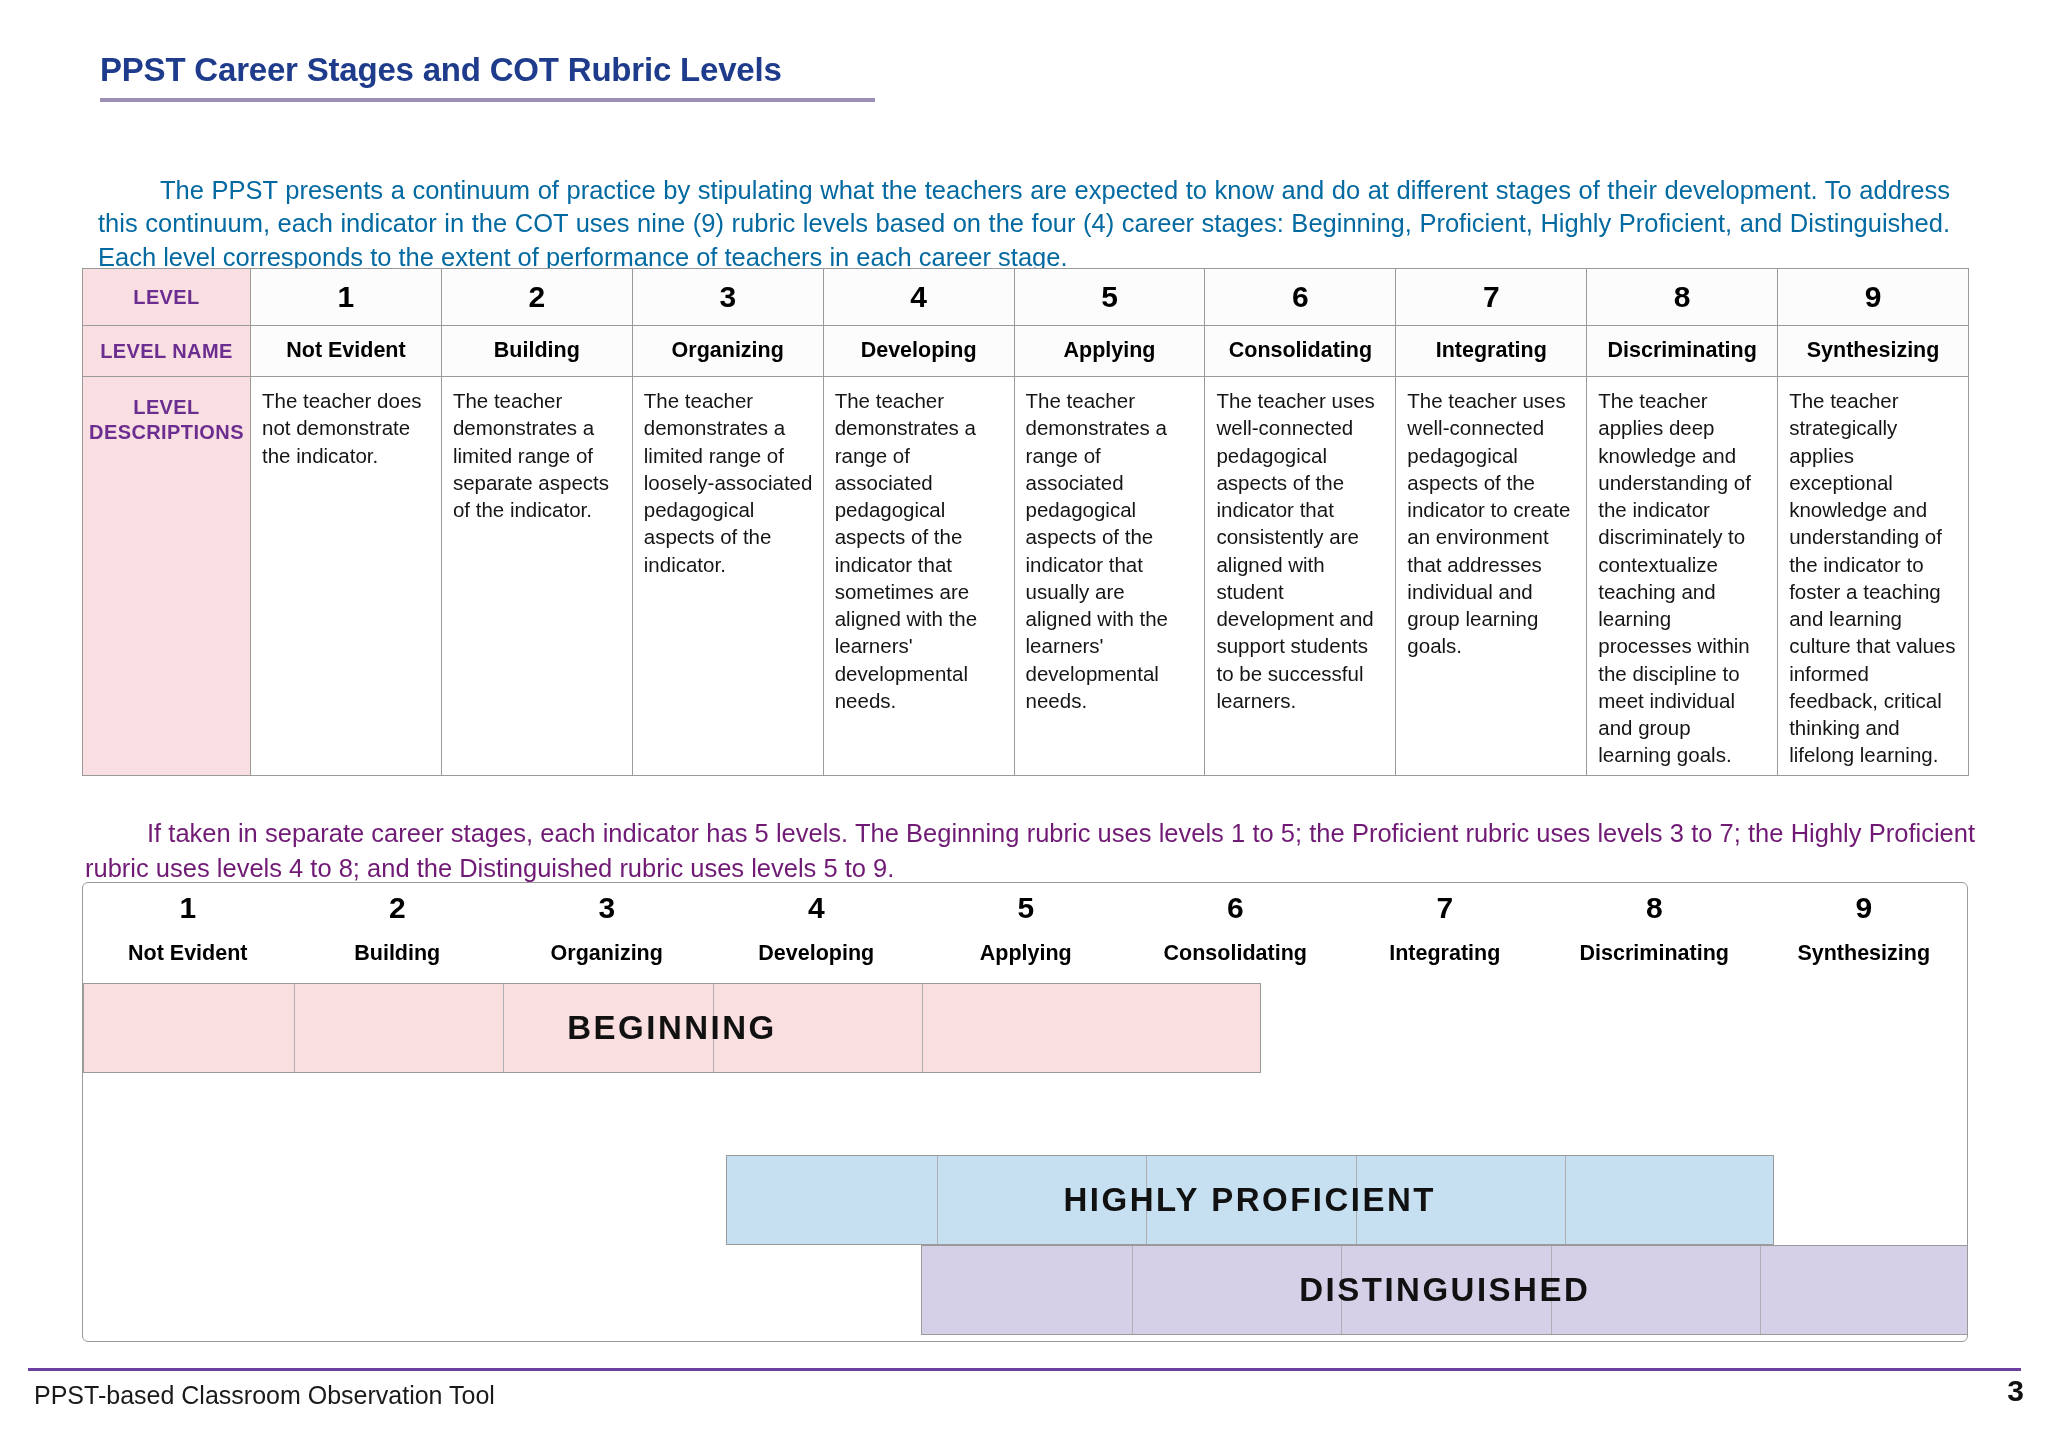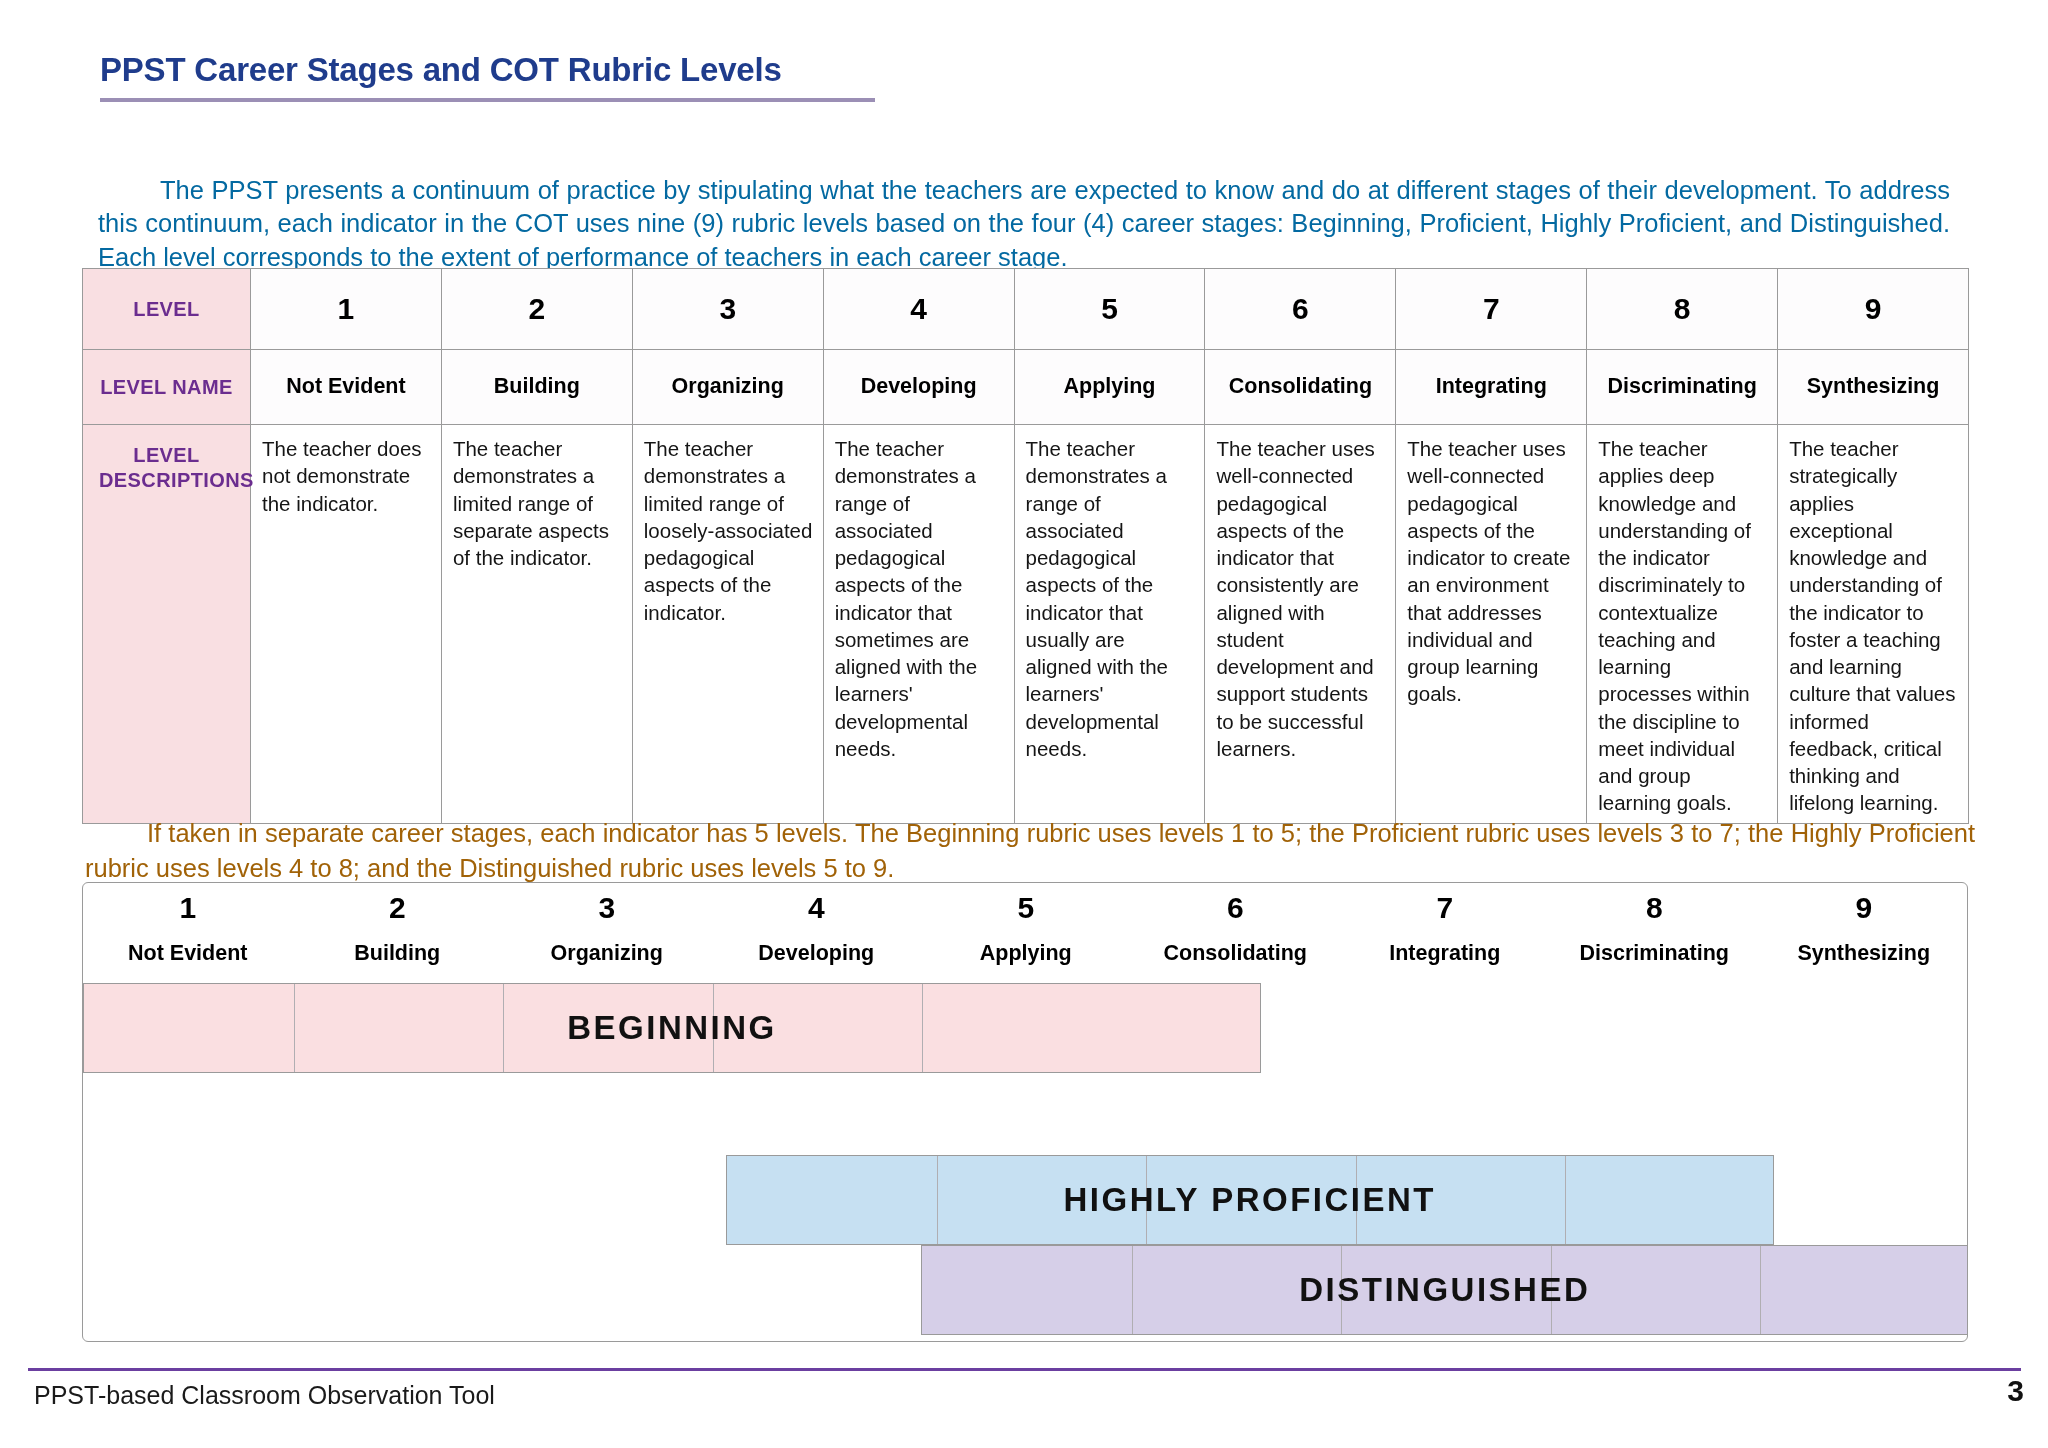--- a/index.html
+++ b/index.html
@@ -63,21 +63,21 @@
     position: absolute;
     left: 82px;
     top: 268px;
     width: 1886px;
     border-collapse: collapse;
     table-layout: fixed;
   }
   .rubric-table td, .rubric-table th {
     border: 1.5px solid #9a9a9a;
     vertical-align: top;
-    padding: 16px;
+    padding: 4px;
   }
   .rubric-table .rowhead {
     background: #f9dfe2;
     color: #6b2d8f;
     font-weight: bold;
     font-size: 20px;
     text-align: center;
     letter-spacing: 0.4px;
     line-height: 1.25;
     vertical-align: middle;
@@ -122,21 +122,21 @@
   
   .mid-para {
     position: absolute;
     left: 85px;
     top: 790px;
     width: 1890px;
     font-size: 25.5px;
     line-height: 1.38;
     text-align: justify;
     text-indent: 62px;
-    color: #a16207;
+    color: #701a75;
   }
 
   
   .stage-box {
     position: absolute;
     left: 82px;
     top: 882px;
     width: 1886px;
     height: 460px;
     border: 1.5px solid #9a9a9a;

